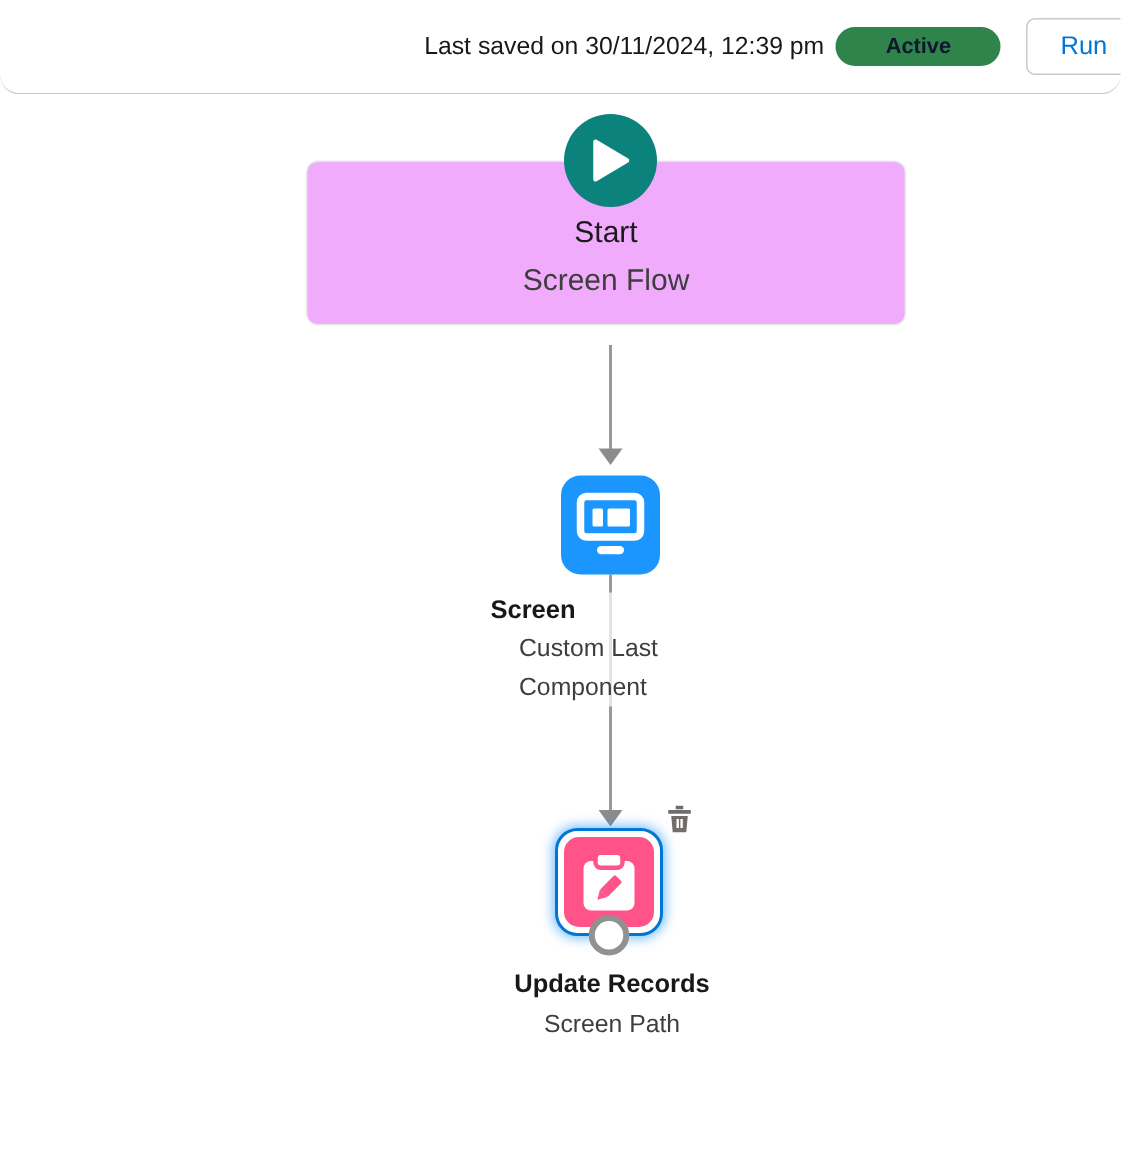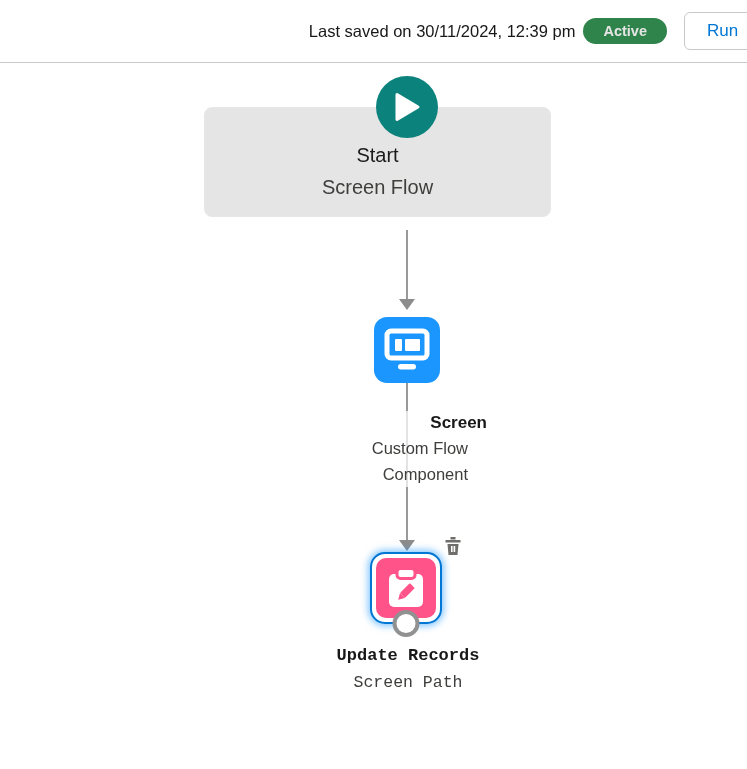--- a/index.html
+++ b/index.html
@@ -11,43 +11,44 @@
   }
   .app { position: relative; width: 747px; height: 769px; background: #ffffff; overflow: hidden; }
 
   
   .header-bar {
     position: absolute; top: 0; left: 0; width: 747px; height: 63px;
     background: #ffffff;
     border-bottom: 1px solid #c9c9c9;
     display: flex; align-items: center; justify-content: flex-end;
     overflow: visible;
+    border-radius: 13px;
   }
   .last-saved {
     font-size: 16.5px; color: #181818; margin-right: 8px; white-space: nowrap;
   }
   .status-badge {
-    background: #2e844a; color: #e5e5e5; font-weight: bold; font-size: 14.5px;
-    padding: 6px 20px; border-radius: 16px; margin-right: 17px; line-height: 1;
+    background: #2e844a; color: #0f172a; font-weight: bold; font-size: 14.5px;
+    padding: 6px 33px; border-radius: 16px; margin-right: 17px; line-height: 1;
   }
   .run-button {
     width: 82px; height: 38px; margin-right: -19px;
     background: #ffffff; border: 1px solid #c9c9c9; border-radius: 6px;
     color: #0176d3; font-size: 17px; font-family: inherit;
     display: flex; align-items: center; justify-content: flex-start;
     padding-left: 22px; cursor: pointer;
   }
 
   
   .canvas { position: absolute; top: 63px; left: 0; width: 747px; height: 706px; background: #ffffff; }
 
   
   .start-card {
-    position: absolute; left: 204px; top: 44px; width: 347px; height: 110px;
-    background: #e5e5e5; border: 1px solid #e7e7e5; border-radius: 8px;
+    position: absolute; left: 204px; top: 44px; width: 400px; height: 110px;
+    background: #f0abfc; border: 1px solid #e7e7e5; border-radius: 8px;
     text-align: center;
   }
   .start-title { margin-top: 36px; font-size: 20px; color: #1b1b1b; }
   .start-subtitle { margin-top: 9px; font-size: 20px; color: #3e3e3c; }
   .play-button {
     position: absolute; left: 376px; top: 13px; width: 62px; height: 62px;
     background: #0b827c; border-radius: 50%;
     display: flex; align-items: center; justify-content: center;
     cursor: pointer;
   }
@@ -65,21 +66,21 @@
   .arrow-2 { left: 399px; top: 477px; }
 
   
   .screen-node {
     position: absolute; left: 374px; top: 254px; width: 66px; height: 66px;
     background: #1b96ff; border-radius: 13px;
     display: flex; align-items: center; justify-content: center;
     cursor: pointer;
   }
   .screen-label {
-    position: absolute; left: 327px; top: 348px; width: 160px; text-align: right;
+    position: absolute; left: 327px; top: 332px; width: 160px; text-align: left;
     background: rgba(255,255,255,0.72);
   }
   .node-title { font-size: 17px; font-weight: bold; color: #181818; line-height: 24px; }
   .node-subtitle { font-size: 16.5px; color: #3e3e3c; line-height: 26px; }
   .screen-label .node-subtitle { width: 122px; margin: 0 auto; }
 
   
   .update-node-ring {
     position: absolute; left: 370px; top: 489px; width: 72px; height: 72px;
     background: #ffffff; border: 2px solid #0176d3; border-radius: 15px;
@@ -95,21 +96,21 @@
     position: absolute; left: 50%; bottom: -15px; transform: translateX(-50%);
     width: 27px; height: 27px; border-radius: 50%;
     background: #ffffff; border: 4px solid #919191;
   }
   .trash-button {
     position: absolute; left: 444px; top: 473px; width: 18px; height: 19px;
     background: transparent; border: none; cursor: pointer; padding: 0;
     display: flex; align-items: center; justify-content: center;
   }
   .update-label {
-    position: absolute; left: 308px; top: 581px; width: 200px; text-align: center; font-family: Liberation Mono, monospace;
+    position: absolute; left: 308px; top: 581px; width: 200px; text-align: center;
   }
   .update-label .node-subtitle { margin-top: 2px; }
 </style>
 </head>
 <body>
 
 <div class="app">
 
   <header class="header-bar">
     <span class="last-saved">Last saved on 30/11/2024, 12:39 pm</span>
@@ -142,21 +143,21 @@
         <svg width="46" height="44" viewBox="0 0 46 44">
           <rect x="3" y="3" width="40" height="27" rx="4" fill="none" stroke="#ffffff" stroke-width="5"></rect>
           <rect x="11" y="11" width="7" height="12" rx="1" fill="#ffffff"></rect>
           <rect x="21" y="11" width="15" height="12" rx="1" fill="#ffffff"></rect>
           <rect x="14" y="36" width="18" height="5.5" rx="2.75" fill="#ffffff"></rect>
         </svg>
       </span>
     </div>
     <div class="screen-label">
       <div class="node-title">Screen</div>
-      <div class="node-subtitle">Custom Flow Component</div>
+      <div class="node-subtitle">Custom Last Component</div>
     </div>
 
     <button class="trash-button">
       <span style="display:flex;">
         <svg width="16" height="18" viewBox="0 0 16 18">
           <rect x="5.5" y="0" width="5" height="2.5" fill="#706e6b"></rect>
           <rect x="0.5" y="3" width="15" height="2.5" fill="#706e6b"></rect>
           <path d="M2.5 7 h11 l-1 11 h-9 Z" fill="#706e6b"></path>
           <rect x="6" y="9" width="1.6" height="6" fill="#ffffff"></rect>
           <rect x="8.6" y="9" width="1.6" height="6" fill="#ffffff"></rect>

